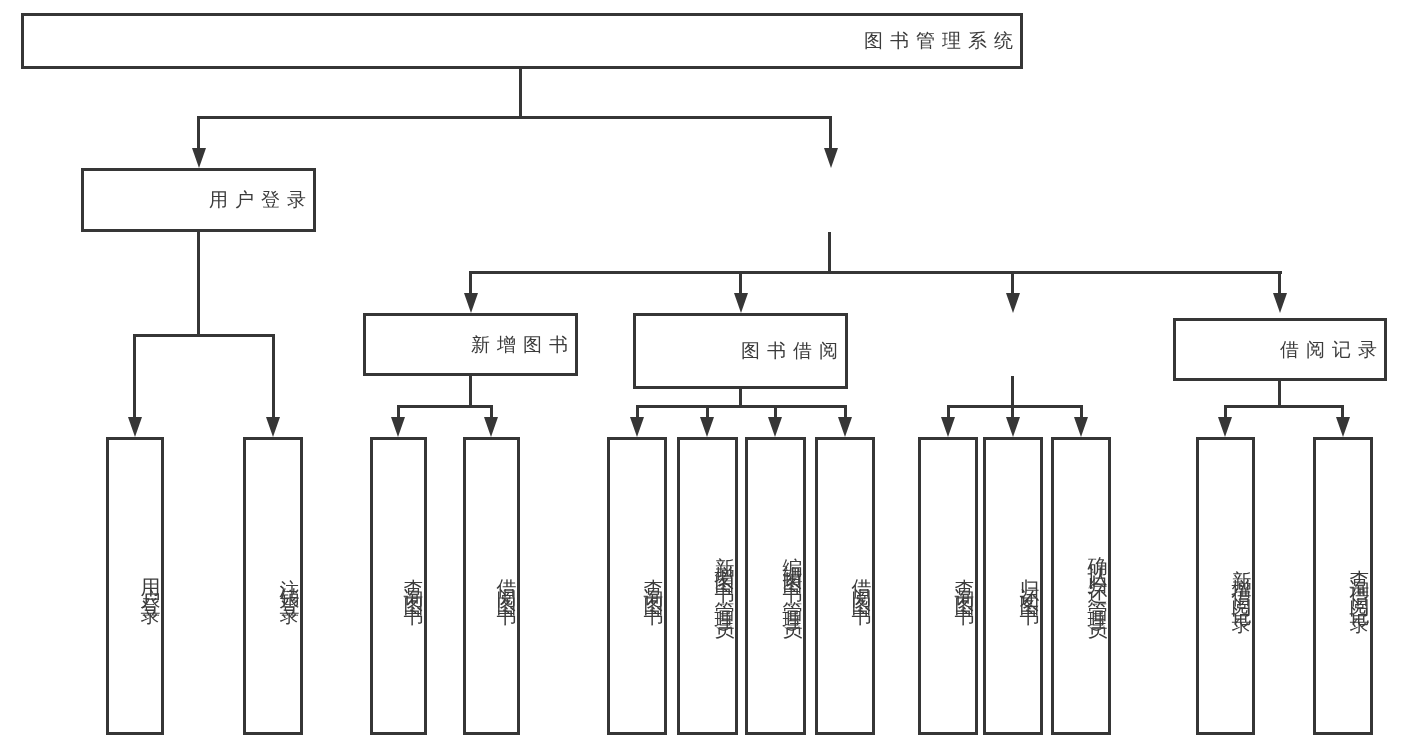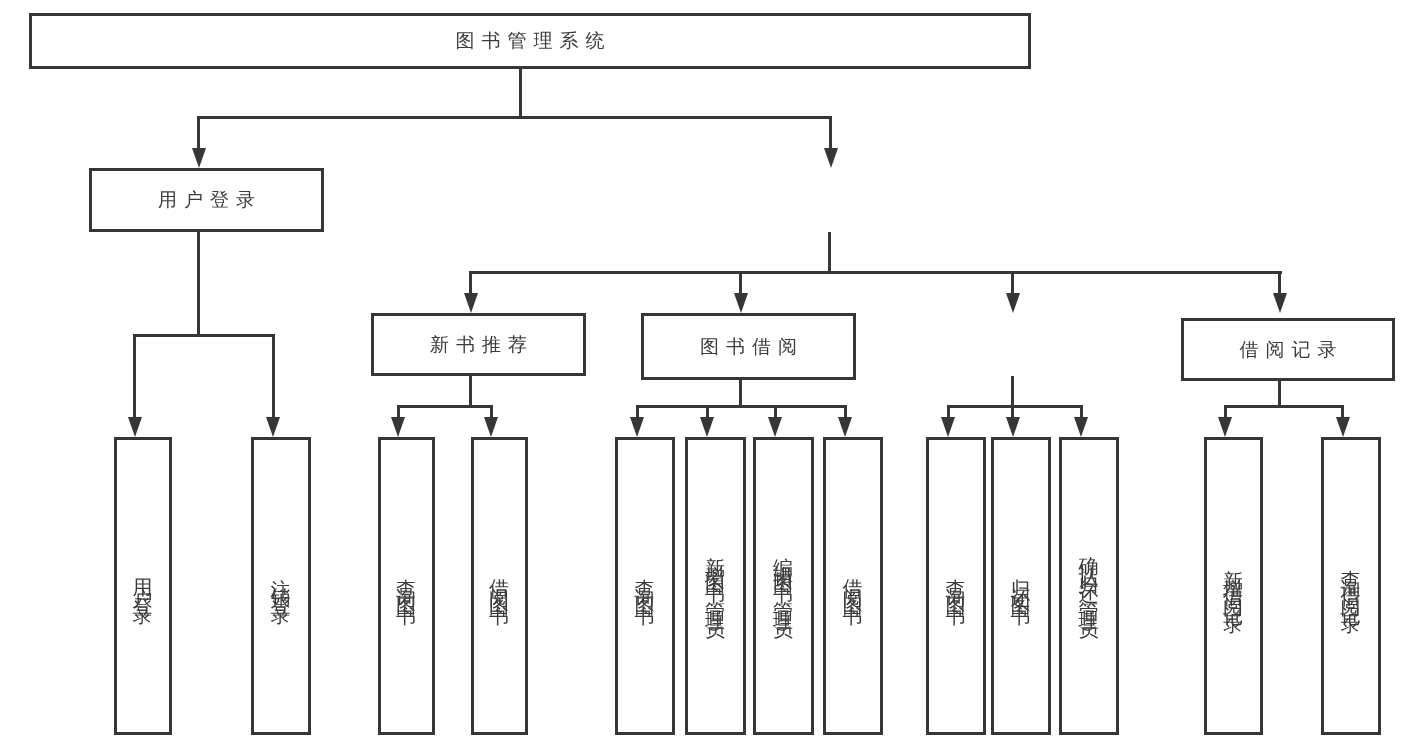--- a/index.html
+++ b/index.html
@@ -11,23 +11,22 @@
     overflow:hidden;
   }
   
   .box{
     position:absolute;
     background:#ffffff;
     border:3px solid #363636;
     box-sizing:border-box;
     display:flex;
     align-items:center;
-    justify-content:center;
+    justify-content:flex-end;
     z-index:2;
-    margin-left:8px;
   }
   .box .hlabel{
     color:#3b3b3b;
     font-size:19px;
     letter-spacing:7px;
     text-indent:7px;
     white-space:nowrap;
   }
   .leaf{
     padding-bottom:10px;
@@ -130,23 +129,23 @@
 
   <div class="box" style="left:21px;top:13px;width:1002px;height:56px">
     <span class="hlabel">图书管理系统</span>
   </div>
 
   <div class="box" style="left:81px;top:168px;width:235px;height:64px">
     <span class="hlabel">用户登录</span>
   </div>
 
   <div class="box" style="left:363px;top:313px;width:215px;height:63px">
-    <span class="hlabel">新书推荐</span>
+    <span class="hlabel">新增图书</span>
   </div>
-  <div class="box" style="left:633px;top:313px;width:215px;height:67px">
+  <div class="box" style="left:633px;top:313px;width:215px;height:76px">
     <span class="hlabel">图书借阅</span>
   </div>
   <div class="box" style="left:1173px;top:318px;width:214px;height:63px">
     <span class="hlabel">借阅记录</span>
   </div>
 
   <div class="box leaf" style="left:106px;top:437px;width:58px;height:298px">
     <span class="vlabel">用户登录</span>
   </div>
   <div class="box leaf" style="left:243px;top:437px;width:60px;height:298px">

